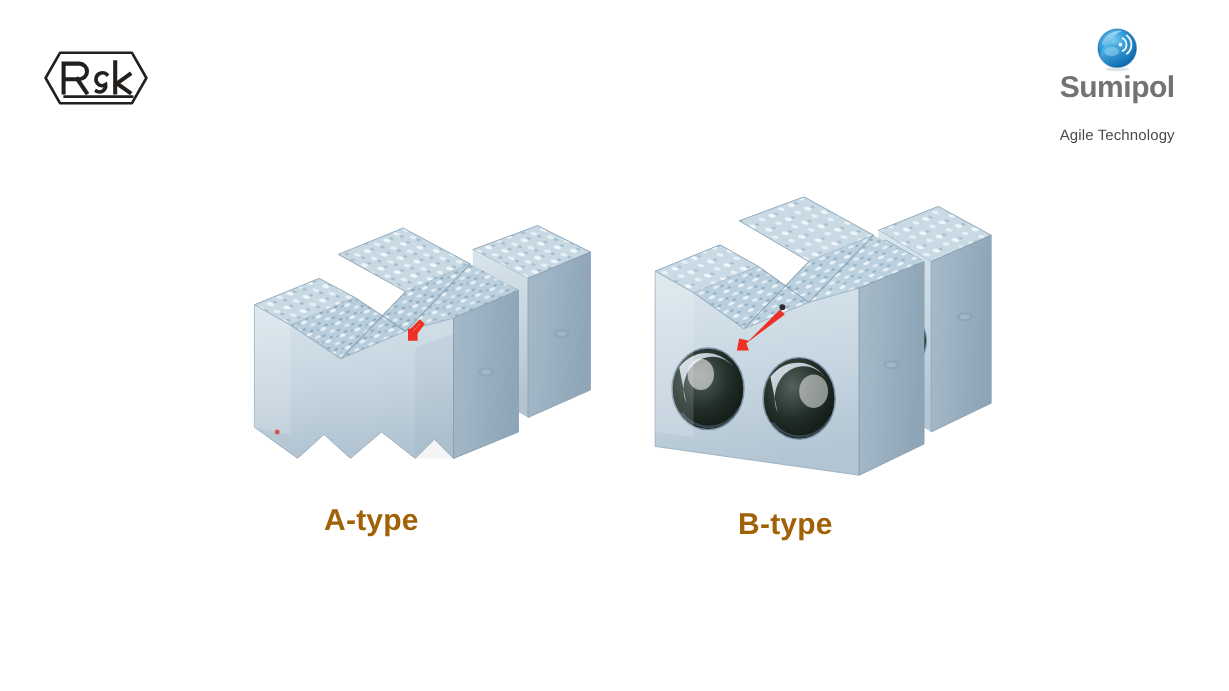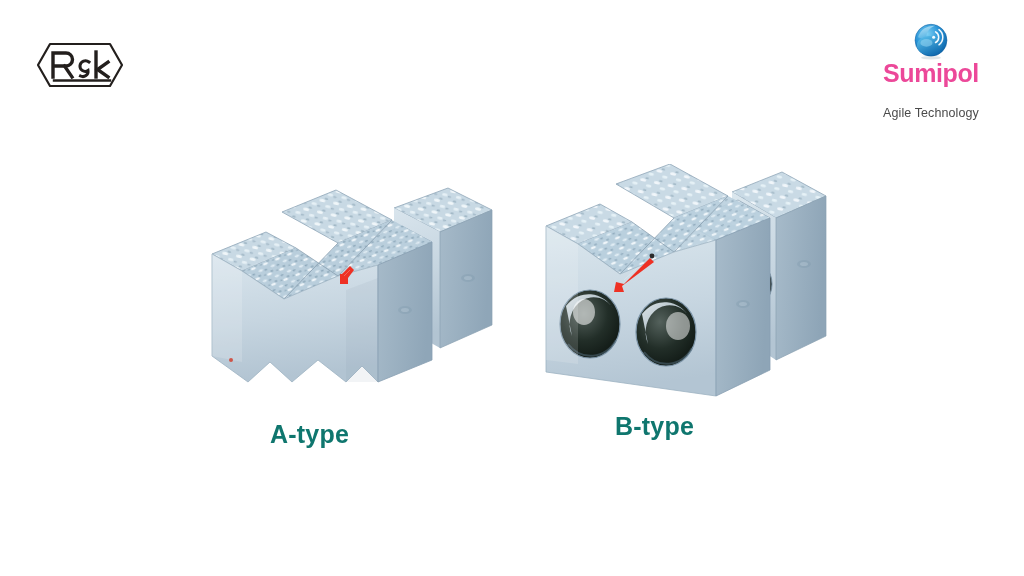--- a/index.html
+++ b/index.html
@@ -37,25 +37,25 @@
   .stage{position:absolute;left:0;top:150px;width:1024px;height:330px;}
   .product{position:absolute;}
   .product svg{display:block;}
 
   .product-a{left:196px;top:20px;width:300px;height:240px;}
   .product-b{left:528px;top:14px;width:300px;height:250px;}
 
   
   .caption{
     position:absolute;
-    font-size:25px;font-weight:bold;color:#0f766e;
+    font-size:25px;font-weight:bold;color:#a16207;
     letter-spacing:0.2px;white-space:nowrap;text-align:center;
   }
   .caption-a{left:270px;top:420px;}
-  .caption-b{left:615px;top:412px;}
+  .caption-b{left:615px;top:423px;}
 </style>
 </head>
 <body>
 
 <div class="page">
 
   <div class="rsk-logo">
     <svg viewBox="0 0 88 46" width="88" height="46" aria-hidden="true">
       <g>
         <path d="M14 2 H74 L86 23 L74 44 H14 L2 23 Z" fill="none" stroke="#231f1d" stroke-width="2.2" stroke-linejoin="round"></path>
@@ -103,21 +103,21 @@
       <ellipse cx="22" cy="27.5" rx="8" ry="5" fill="#9fdcf6" opacity="0.5"></ellipse>
 
       <g fill="none" stroke="#ffffff" stroke-width="2" stroke-linecap="round" opacity="0.95">
         <path d="M34 13 A8 8 0 0 1 34 27"></path>
         <path d="M38.5 10 A12.5 12.5 0 0 1 38.5 30"></path>
       </g>
       <circle cx="31.5" cy="20" r="2" fill="#ffffff" opacity="0.95"></circle>
 
       <ellipse cx="28" cy="47" rx="13" ry="2.2" fill="#b9c7cf" opacity="0.45"></ellipse>
     </svg>
-    <div class="sumipol-word" style="color:#ec4899">Sumipol</div>
+    <div class="sumipol-word" style="color:#737373">Sumipol</div>
     <div class="sumipol-tag">Agile Technology</div>
   </div>
 
   <div class="stage">
 
     <div class="product product-a">
       <svg viewBox="0 0 300 240" width="300" height="240" aria-hidden="true">
         <defs>
           <linearGradient id="aFront" x1="0" y1="0" x2="0.15" y2="1">
             <stop offset="0%" stop-color="#d9e5ed"></stop>

